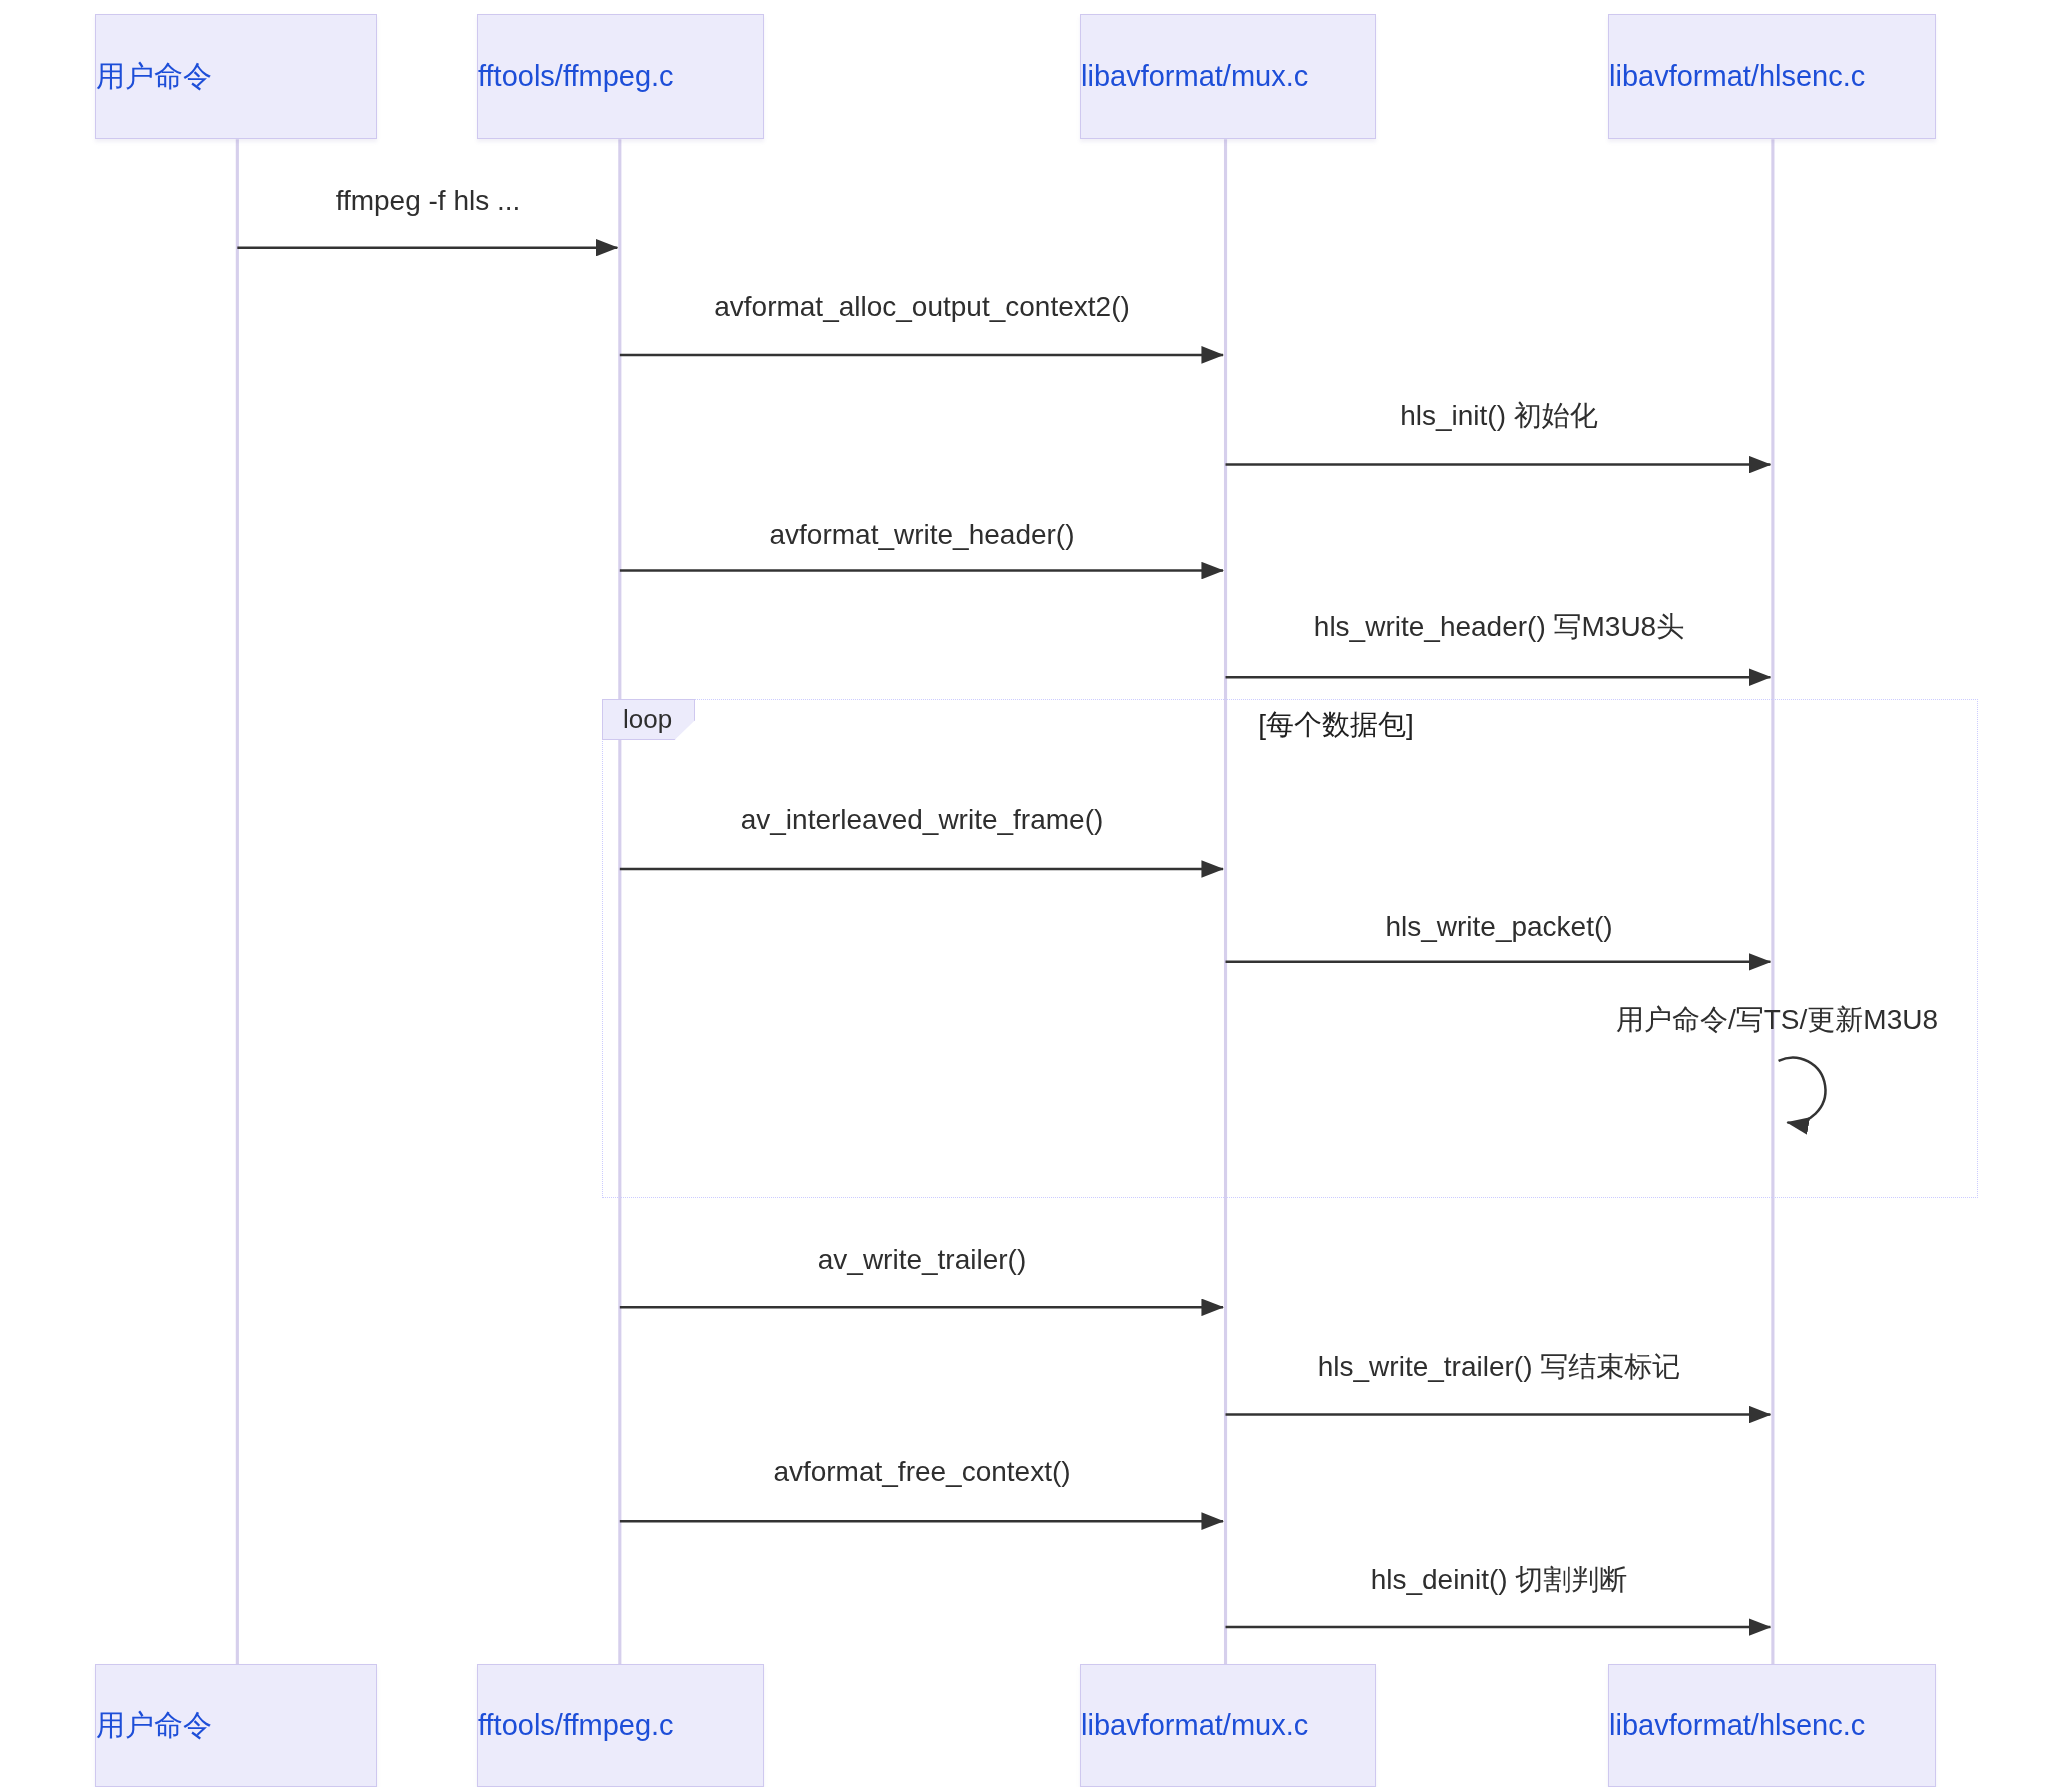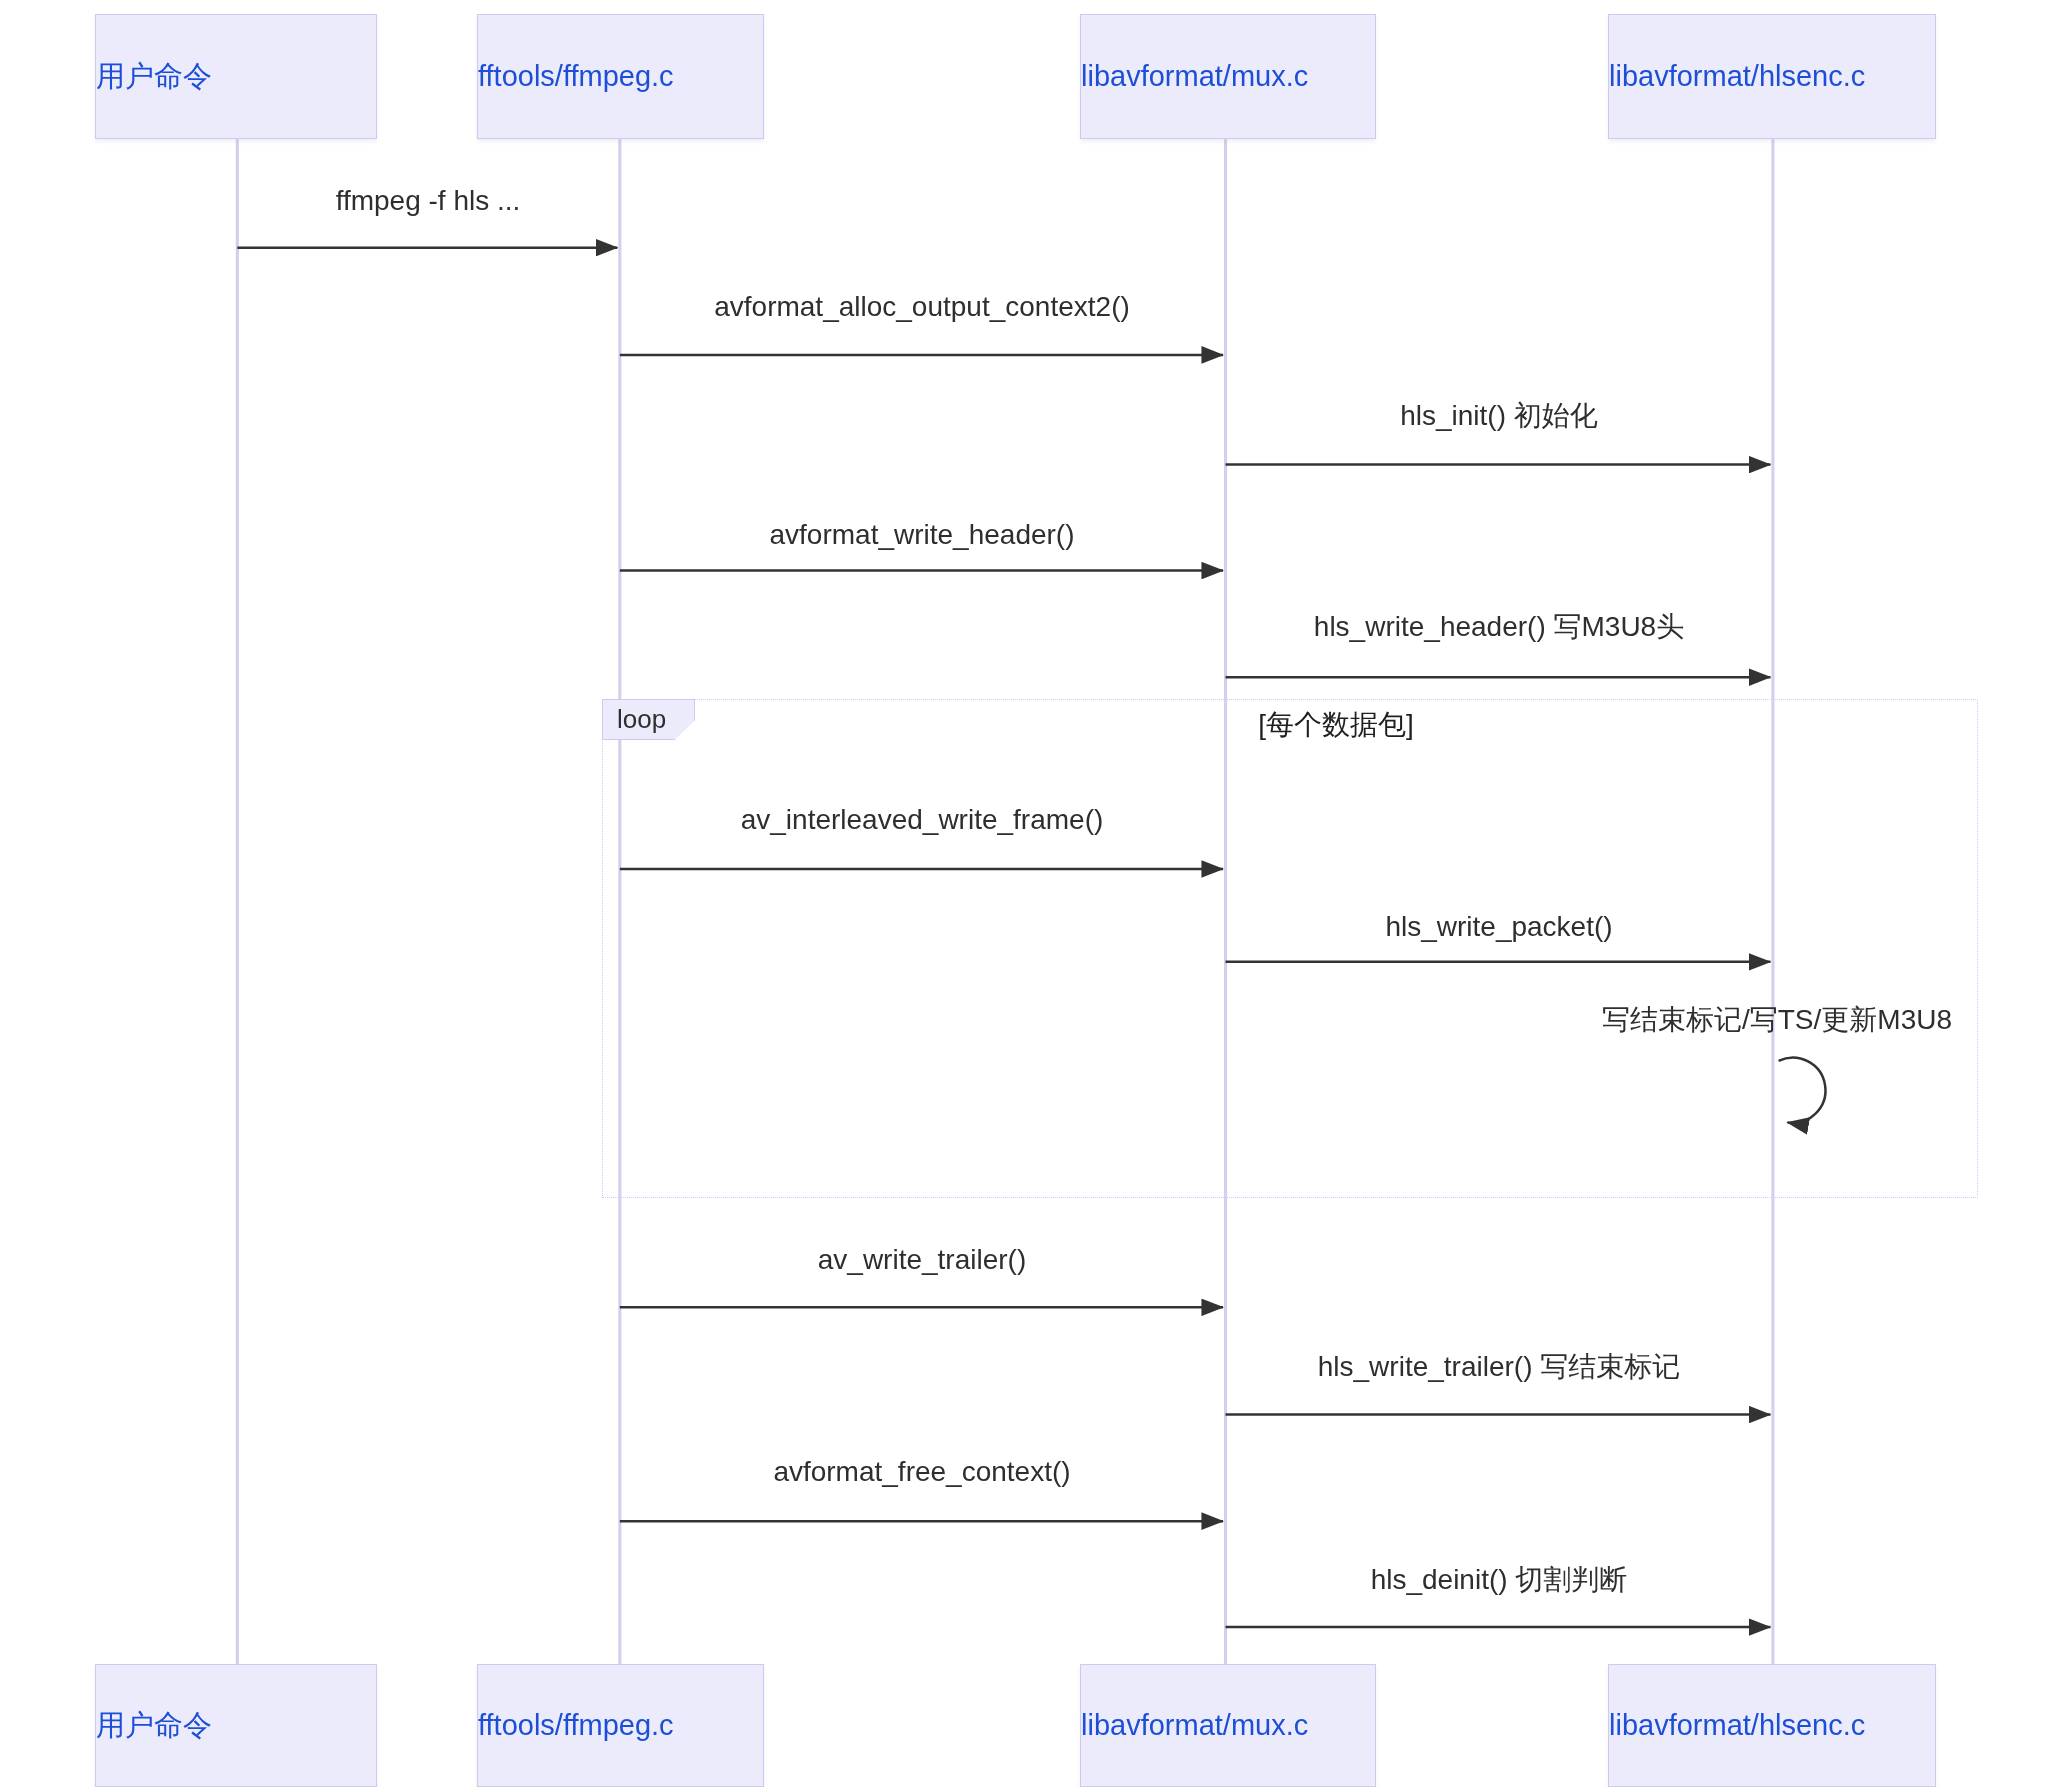--- a/index.html
+++ b/index.html
@@ -44,21 +44,21 @@
   .loop-label{
     position:absolute;
     left:602px;top:699px;
     width:93px;height:41px;
     background:#ECEBFB;
     border:1.3px solid #CFC8EF;
     box-sizing:border-box;
     clip-path:polygon(0 0,100% 0,100% 52%,78% 100%,0 100%);
     display:flex;
     align-items:center;
-    padding-left:14px;
+    padding-left:20px;
     font-size:26px;
     color:#2e2e2e;
     text-align:center;
   }
   .guard{
     position:absolute;
     transform:translate(-50%,-50%);
     left:1336px;top:725px;
     font-size:28px;
     color:#1f1f1f;
@@ -128,20 +128,20 @@
       <span>libavformat/hlsenc.c</span>
     </div>
 
   <div class="msg" style="left:428px;top:201px;">ffmpeg -f hls ...</div>
   <div class="msg" style="left:922px;top:307px;">avformat_alloc_output_context2()</div>
   <div class="msg" style="left:1499px;top:416px;">hls_init() 初始化</div>
   <div class="msg" style="left:922px;top:521px;margin-top:14px;">avformat_write_header()</div>
   <div class="msg" style="left:1499px;top:627px;">hls_write_header() 写M3U8头</div>
   <div class="msg" style="left:922px;top:820px;">av_interleaved_write_frame()</div>
   <div class="msg" style="left:1499px;top:921px;margin-top:6px;">hls_write_packet()</div>
-  <div class="msg" style="left:1777px;top:1020px;">写结束标记/写TS/更新M3U8</div>
+  <div class="msg" style="left:1777px;top:1020px;">用户命令/写TS/更新M3U8</div>
   <div class="msg" style="left:922px;top:1260px;">av_write_trailer()</div>
   <div class="msg" style="left:1499px;top:1367px;">hls_write_trailer() 写结束标记</div>
   <div class="msg" style="left:922px;top:1472px;">avformat_free_context()</div>
   <div class="msg" style="left:1499px;top:1580px;">hls_deinit() 切割判断</div>
 
 </div>
 
 
 </body></html>

